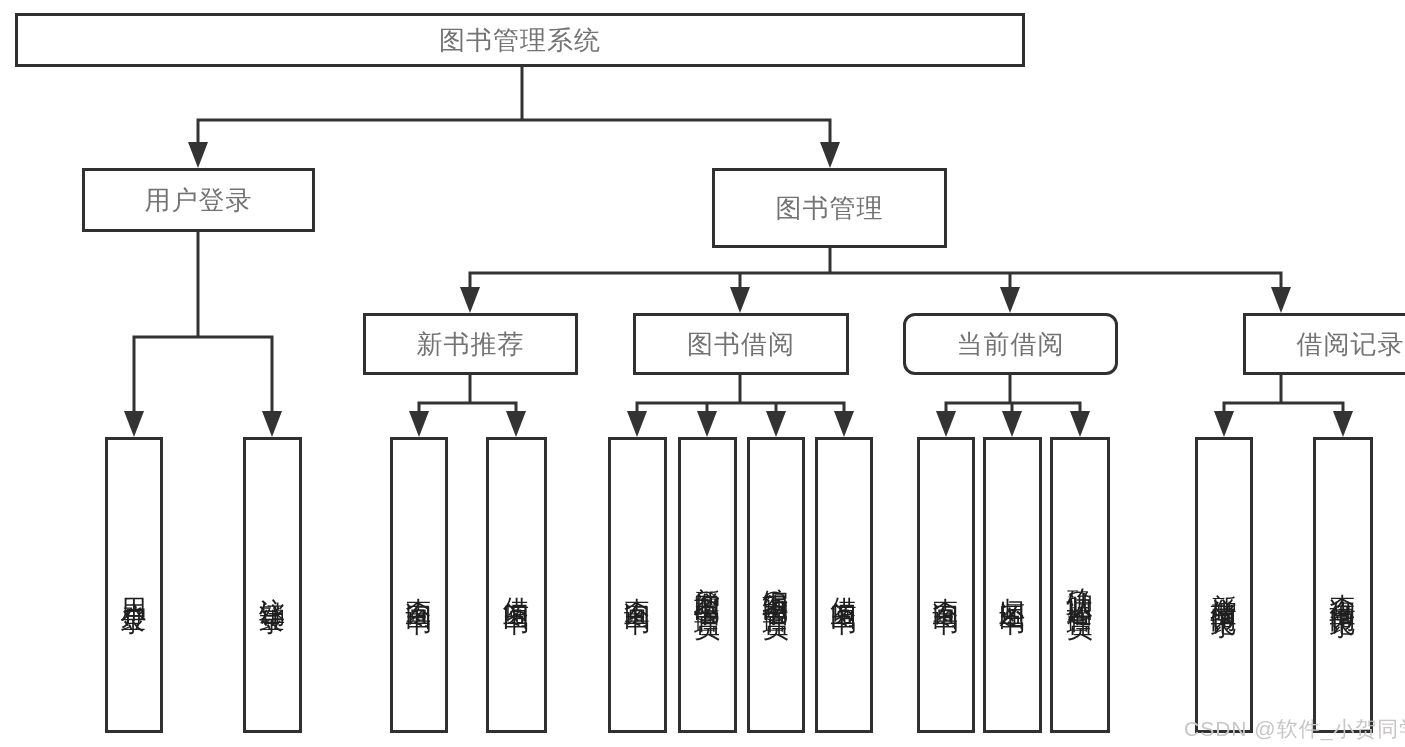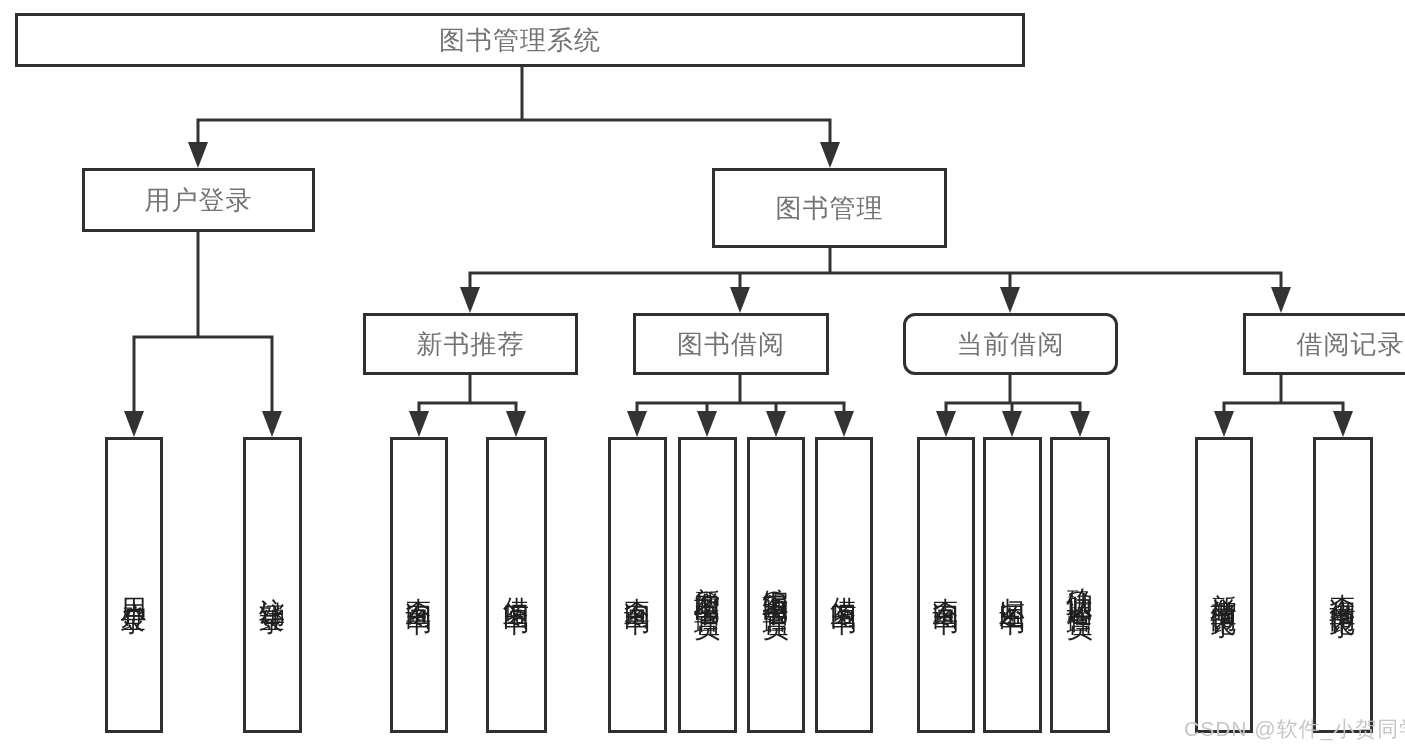--- a/index.html
+++ b/index.html
@@ -103,21 +103,21 @@
       <polygon points="1343,437 1333,411 1353,411"></polygon>
     </g>
   </svg>
 
   <div class="node" style="left:15px;top:13px;width:1010px;height:54px;">图书管理系统</div>
 
   <div class="node" style="left:82px;top:168px;width:233px;height:64px;">用户登录</div>
   <div class="node" style="left:712px;top:168px;width:235px;height:80px;">图书管理</div>
 
   <div class="node" style="left:363px;top:313px;width:215px;height:62px;">新书推荐</div>
-  <div class="node" style="left:633px;top:313px;width:196px;height:62px;">图书借阅</div>
+  <div class="node" style="left:633px;top:313px;width:216px;height:62px;">图书借阅</div>
   <div class="node" style="left:903px;top:313px;width:215px;height:62px;border-radius:12px;">当前借阅</div>
   <div class="node" style="left:1243px;top:313px;width:215px;height:62px;">借阅记录</div>
 
   <div class="leaf" style="left:105px;top:437px;width:58px;height:296px;">
     <span>用户登录</span>
   </div>
   <div class="leaf" style="left:243px;top:437px;width:59px;height:296px;">
     <span>注销登录</span>
   </div>
 

